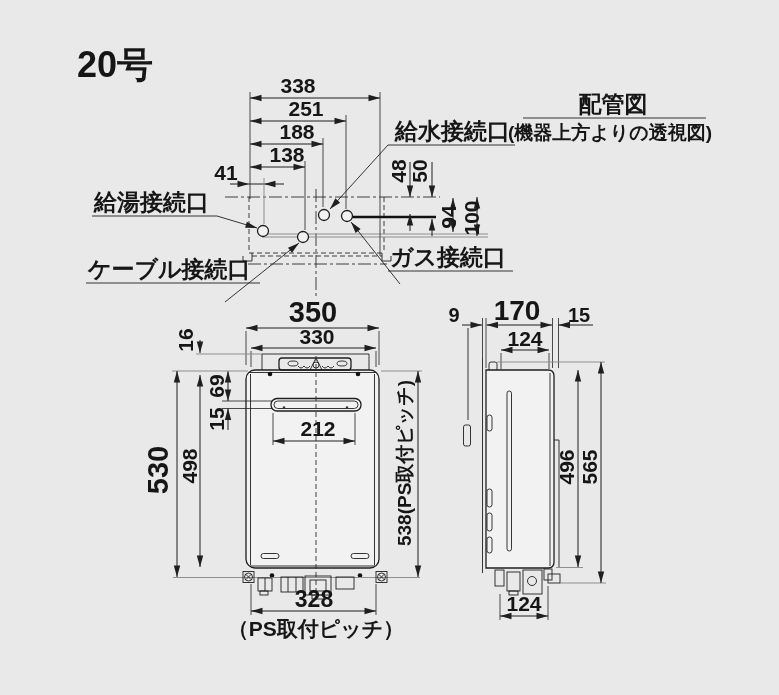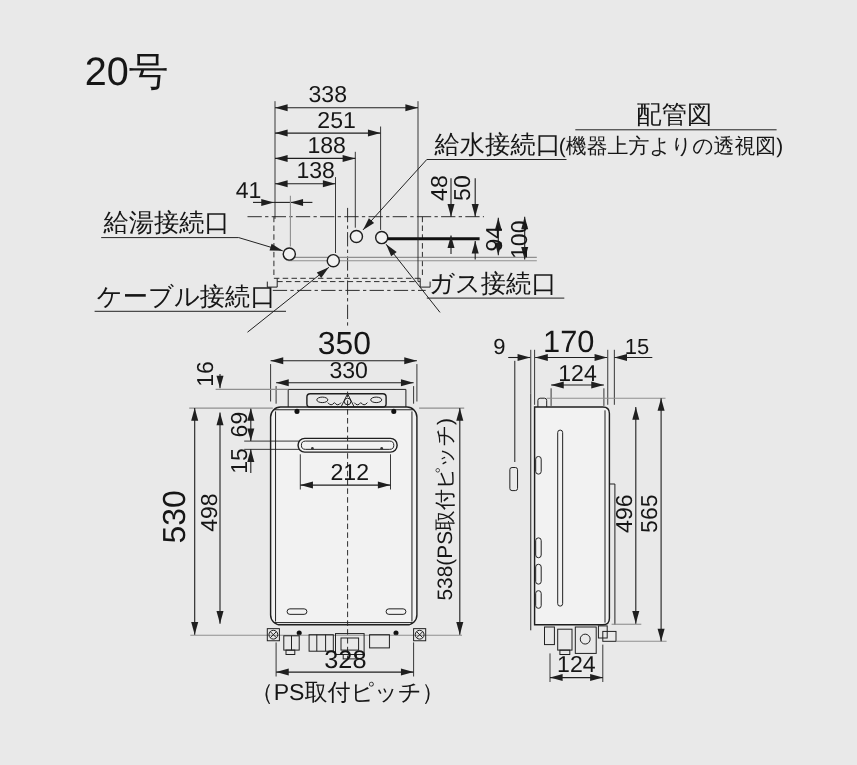--- a/index.html
+++ b/index.html
@@ -1,17 +1,17 @@
 <!DOCTYPE html>
 <html><head>
 <meta charset="utf-8">
 <style>
   html,body{margin:0;padding:0;background:#e9e9e9;}
   .stage{position:relative;width:779px;height:695px;background:#e9e9e9;overflow:hidden;
-         font-family:"Liberation Sans","DejaVu Sans",sans-serif;}
+         font-family:"Liberation Sans","DejaVu Sans",sans-serif;font-weight:bold;}
   svg{display:block;}
   text{fill:#161616;font-family:"Liberation Sans","DejaVu Sans",sans-serif;}
   .obj{stroke:#1f1f1f;stroke-width:1.3;fill:none;}
   .objf{stroke:#1f1f1f;stroke-width:1.3;fill:#f2f2f2;}
   .thin{stroke:#1f1f1f;stroke-width:0.9;fill:none;}
   .dim{stroke:#1f1f1f;stroke-width:1;fill:none;}
   .ext{stroke:#1f1f1f;stroke-width:0.8;fill:none;}
   .gray{stroke:#8f8f8f;stroke-width:1;fill:none;}
   .dash{stroke:#2a2a2a;stroke-width:0.9;fill:none;stroke-dasharray:5 3;}
   .cdash{stroke:#2a2a2a;stroke-width:0.9;fill:none;stroke-dasharray:13 3 3 3;}

